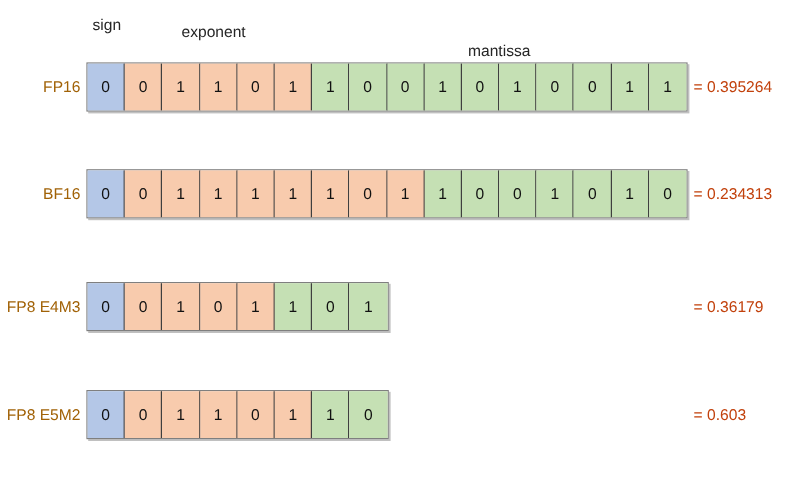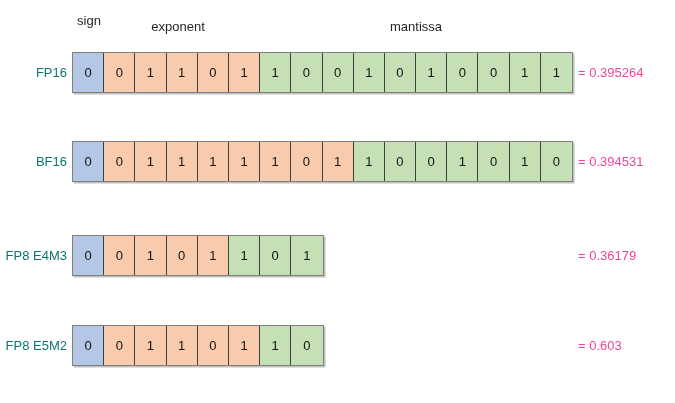--- a/index.html
+++ b/index.html
@@ -28,21 +28,21 @@
     position: absolute;
     font-size: 13px;
     line-height: 16px;
     color: #262626;
     white-space: nowrap;
     text-align: center;
     transform: translateX(-50%);
   }
   .field-label.sign     { left: 89px;  top: 13px; }
   .field-label.exponent { left: 178px; top: 19px; }
-  .field-label.mantissa { left: 416px; top: 19px; }
+  .field-label.mantissa { left: 416px; top: 35px; }
 
   
   .row {
     position: absolute;
     left: 0;
     height: 41px;
     display: flex;
     align-items: center;
   }
   .row-r0 { top: 52px; }
@@ -50,21 +50,21 @@
   .row-r2 { top: 235px; }
   .row-r3 { top: 325px; }
 
   .row-label {
     position: absolute;
     left: 0;
     width: 67px;
     text-align: right;
     font-size: 13px;
     line-height: 41px;
-    color: #0f766e;
+    color: #a16207;
     white-space: nowrap;
   }
 
   
   .bitbar {
     position: absolute;
     left: 72px;
     top: 0;
     height: 41px;
     display: flex;
@@ -89,21 +89,21 @@
   .bit.sign     { background: #b4c7e7; }
   .bit.exponent { background: #f8cbad; }
   .bit.mantissa { background: #c5e0b4; }
 
   
   .row-value {
     position: absolute;
     left: 578px;
     font-size: 13px;
     line-height: 41px;
-    color: #ec4899;
+    color: #c2410c;
     white-space: nowrap;
   }
 </style>
 </head>
 <body>
 
 <div class="field-labels">
   <div class="field-label sign">sign</div>
   <div class="field-label exponent">exponent</div>
   <div class="field-label mantissa">mantissa</div>
@@ -145,21 +145,21 @@
         <div class="bit exponent">0</div>
         <div class="bit exponent">1</div>
         <div class="bit mantissa">1</div>
         <div class="bit mantissa">0</div>
         <div class="bit mantissa">0</div>
         <div class="bit mantissa">1</div>
         <div class="bit mantissa">0</div>
         <div class="bit mantissa">1</div>
         <div class="bit mantissa">0</div>
       </div>
-      <div class="row-value">= 0.394531</div>
+      <div class="row-value">= 0.234313</div>
     </div>
     <div class="row row-r2">
       <div class="row-label">FP8 E4M3</div>
       <div class="bitbar">
         <div class="bit sign">0</div>
         <div class="bit exponent">0</div>
         <div class="bit exponent">1</div>
         <div class="bit exponent">0</div>
         <div class="bit exponent">1</div>
         <div class="bit mantissa">1</div>

